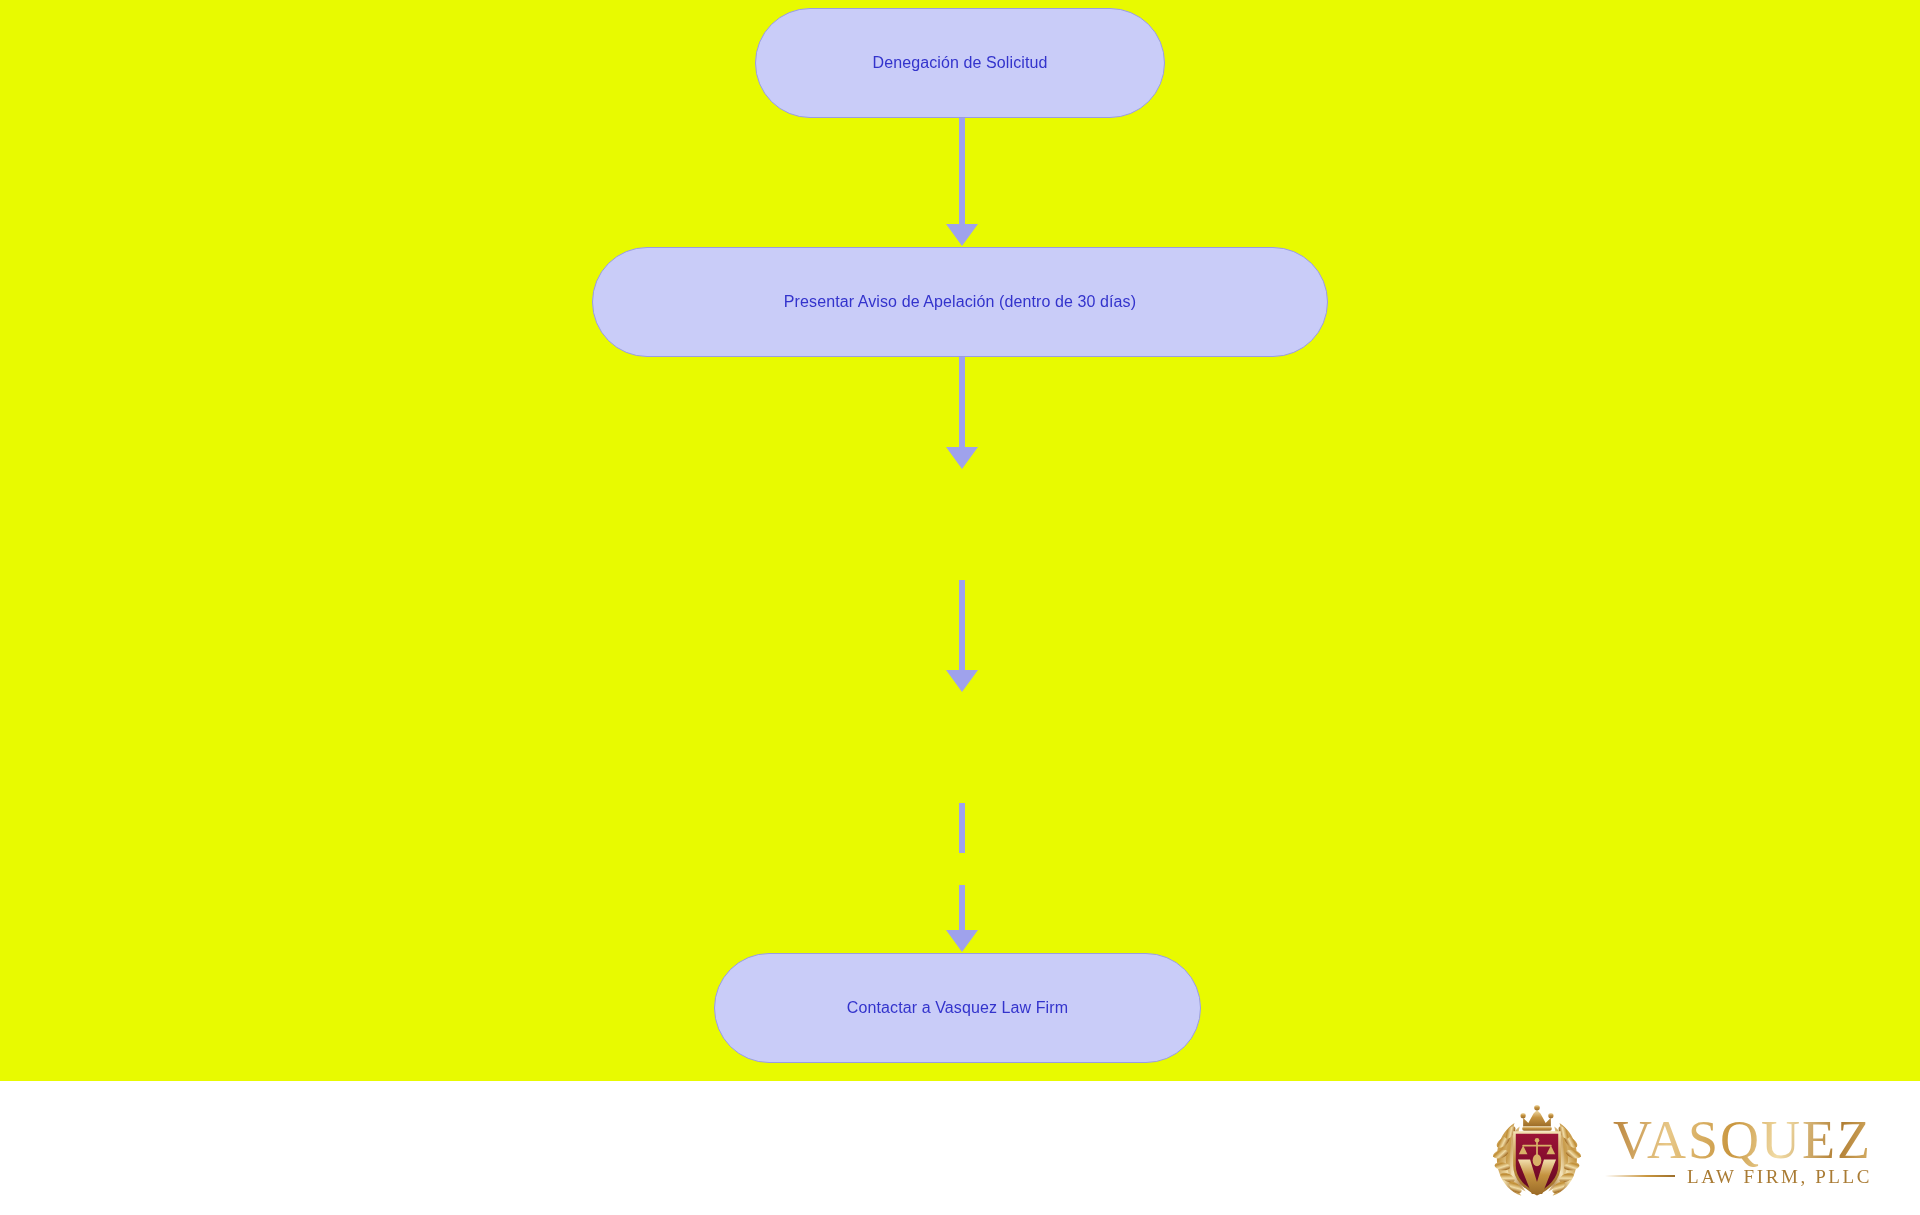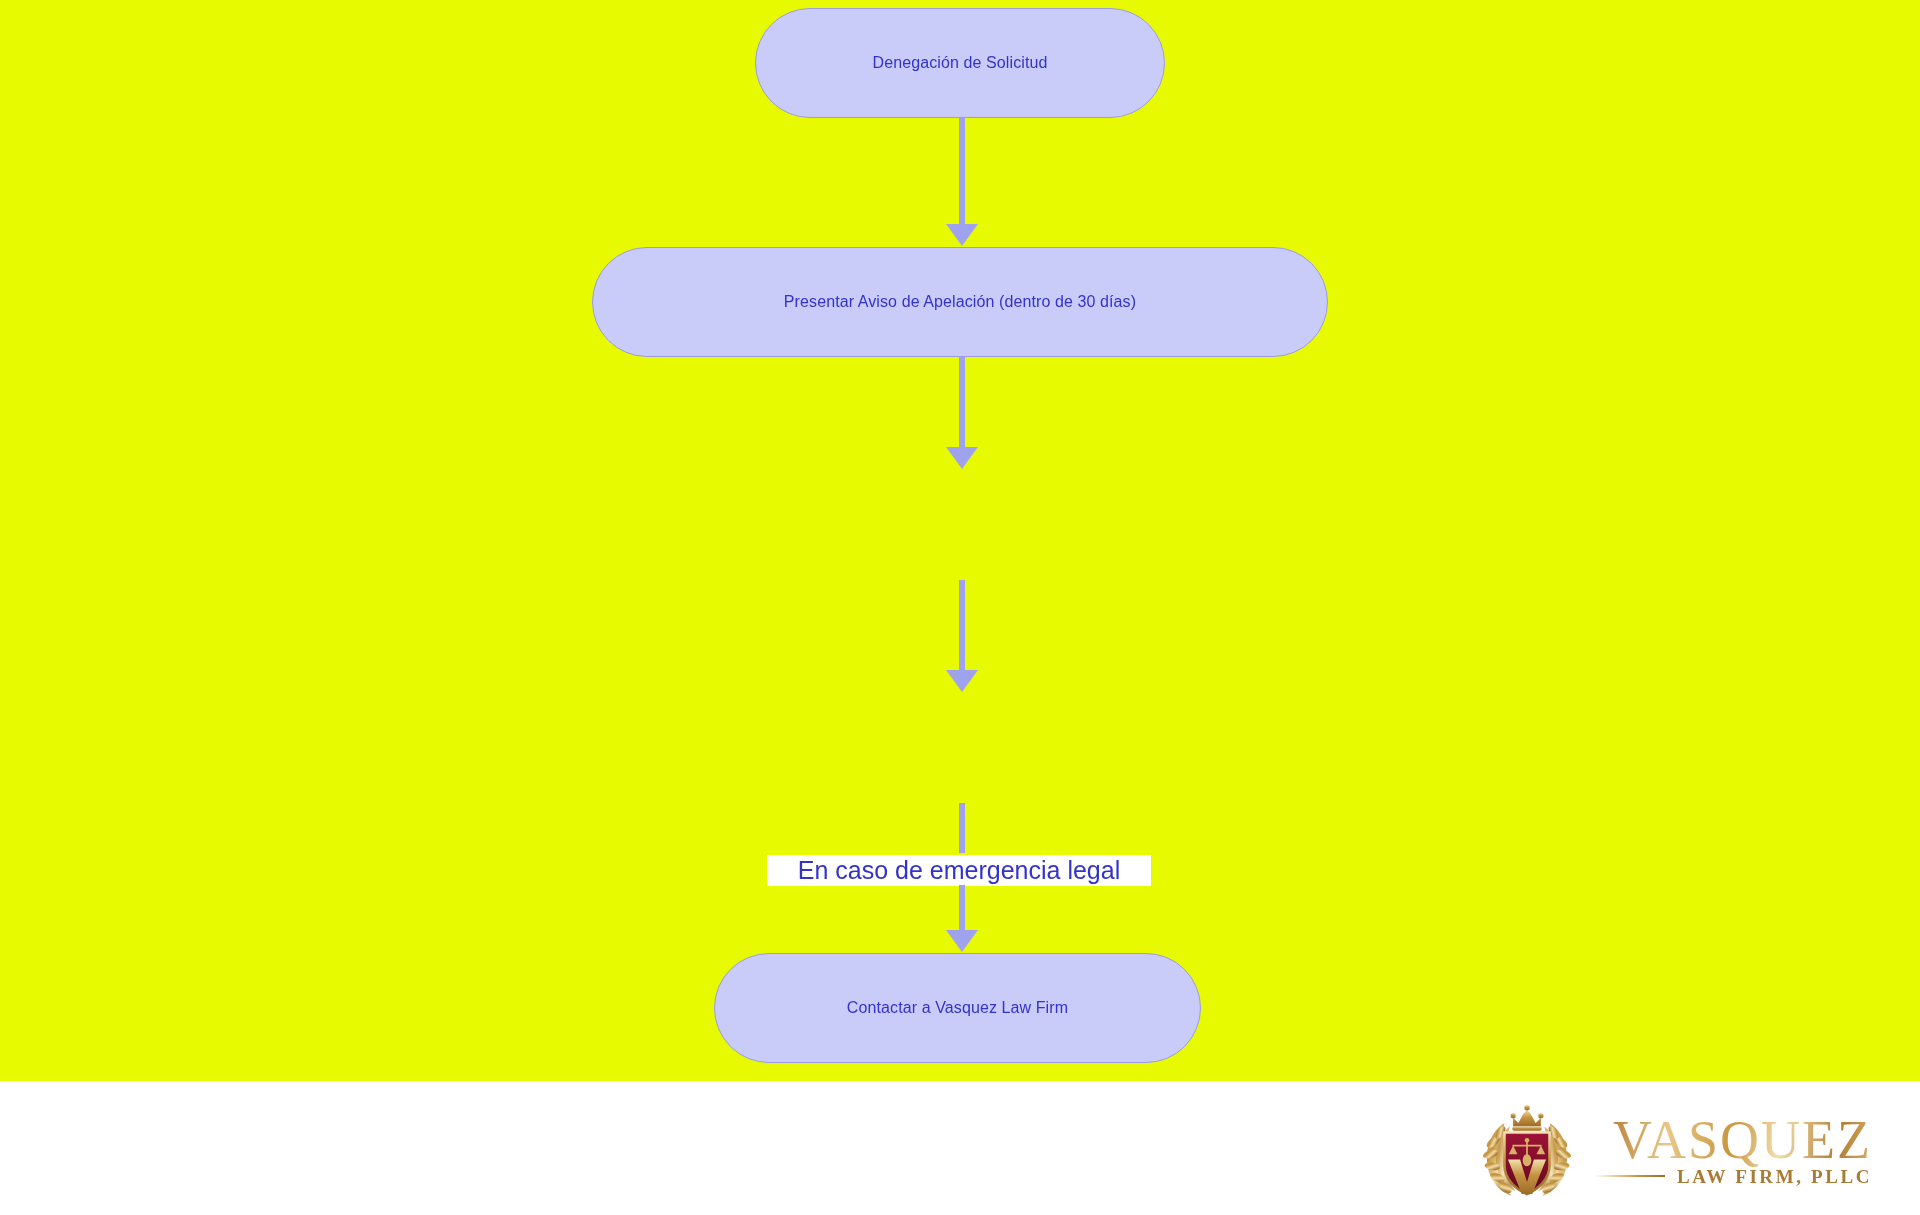--- a/index.html
+++ b/index.html
@@ -164,21 +164,20 @@
     white-space: nowrap;
   }
 
   .brand-sub-row {
     display: flex;
     align-items: center;
     gap: 12px;
     margin-top: 0;
     width: 100%;
     justify-content: flex-end;
-    font-weight: bold;
   }
 
   .brand-rule {
     flex: 1 1 auto;
     height: 1.5px;
     min-width: 70px;
     background: linear-gradient(90deg, rgba(185,131,59,0) 0%, #c9963f 60%, #9c6f2c 100%);
   }
 
   .brand-tagline {
@@ -211,21 +210,20 @@
 
       <div class="connector conn-2"></div>
       <div class="arrowhead arrow-2"></div>
 
 
       <div class="connector conn-3"></div>
       <div class="arrowhead arrow-3"></div>
 
 
       <div class="connector conn-4"></div>
-      <div class="edge-label">En caso de emergencia legal</div>
       <div class="connector conn-5"></div>
       <div class="arrowhead arrow-4"></div>
 
       <div class="node node-5">
         <span class="node-label">Contactar a Vasquez Law Firm</span>
       </div>
 
     </div>
   </div>
 

